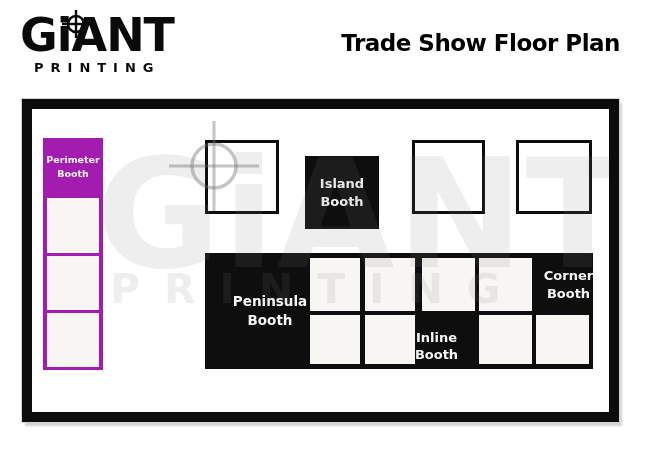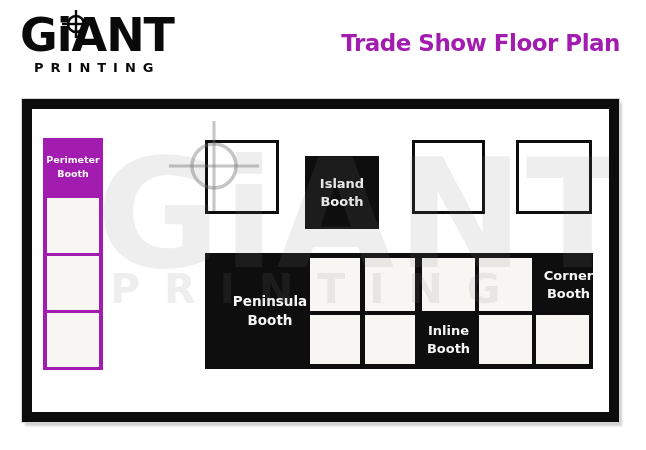--- a/index.html
+++ b/index.html
@@ -14,21 +14,21 @@
   .logo-word {
     font-size:46px; font-weight:bold; color:#0a0a0a; line-height:1; letter-spacing:-1px;
   }
   .logo-crosshair { position:absolute; left:42px; top:-2px; }
   .logo-sub {
     font-size:13px; font-weight:bold; color:#0a0a0a; letter-spacing:7px;
     margin:2px 0 0 14px; white-space:nowrap;
   }
   .title {
     position:absolute; top:30px; right:26px; font-size:23px; font-weight:bold;
-    color:#a21caf; letter-spacing:-0.5px; white-space:nowrap;
+    color:#000000; letter-spacing:-0.5px; white-space:nowrap;
   }
 
   
   .frame {
     position:absolute; left:22px; top:99px; width:597px; height:323px;
     border:10px solid #0c0c0c; background:#fff;
     box-shadow:0 0 0 1px #d4d4d4, 3px 4px 2px rgba(0,0,0,0.18);
   }
 
   
@@ -74,21 +74,21 @@
   .c2 { left:160px; width:50px; }
   .c3 { left:217px; width:53px; }
   .c4 { left:274px; width:53px; }
   .c5 { left:331px; width:53px; }
   .peninsula-label {
     position:absolute; left:12px; top:0; width:106px; height:100%;
     display:flex; align-items:center; justify-content:center; text-align:center;
     color:#f5f5f5; font-size:13.5px; font-weight:bold; line-height:1.4;
   }
   .corner-label { position:absolute; left:328px; top:5px; width:58px; height:53px;padding-left:13px; }
-  .inline-label { position:absolute; left:217px; top:62px; width:53px; height:49px; }
+  .inline-label { position:absolute; left:205px; top:62px; width:53px; height:49px;align-items:flex-end; }
 </style>
 </head>
 <body>
 
 <div class="canvas">
 
   <div class="logo">
     <div class="logo-word">GiANT</div>
     <svg class="logo-crosshair" width="28" height="28" viewBox="0 0 28 28">
       <line x1="14" y1="0" x2="14" y2="28" stroke="#0a0a0a" stroke-width="2.4"></line>

